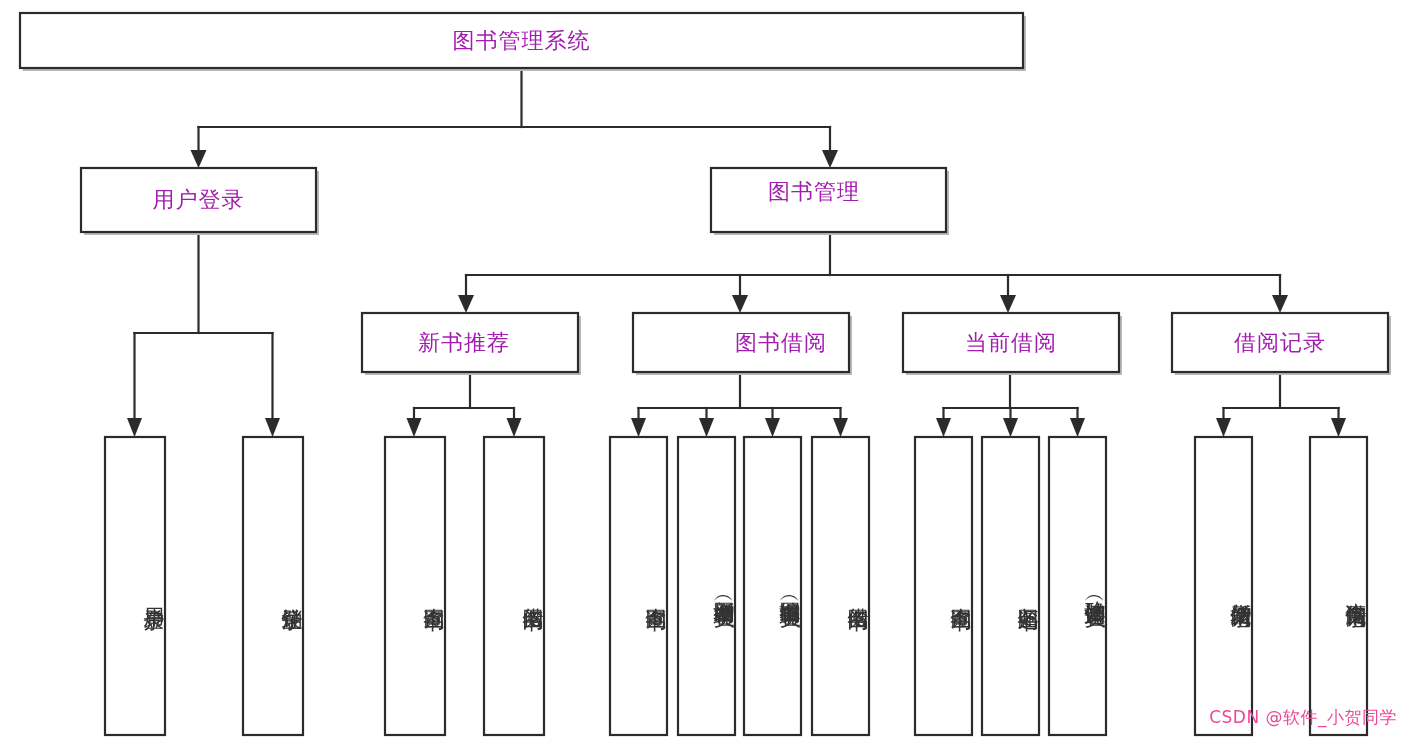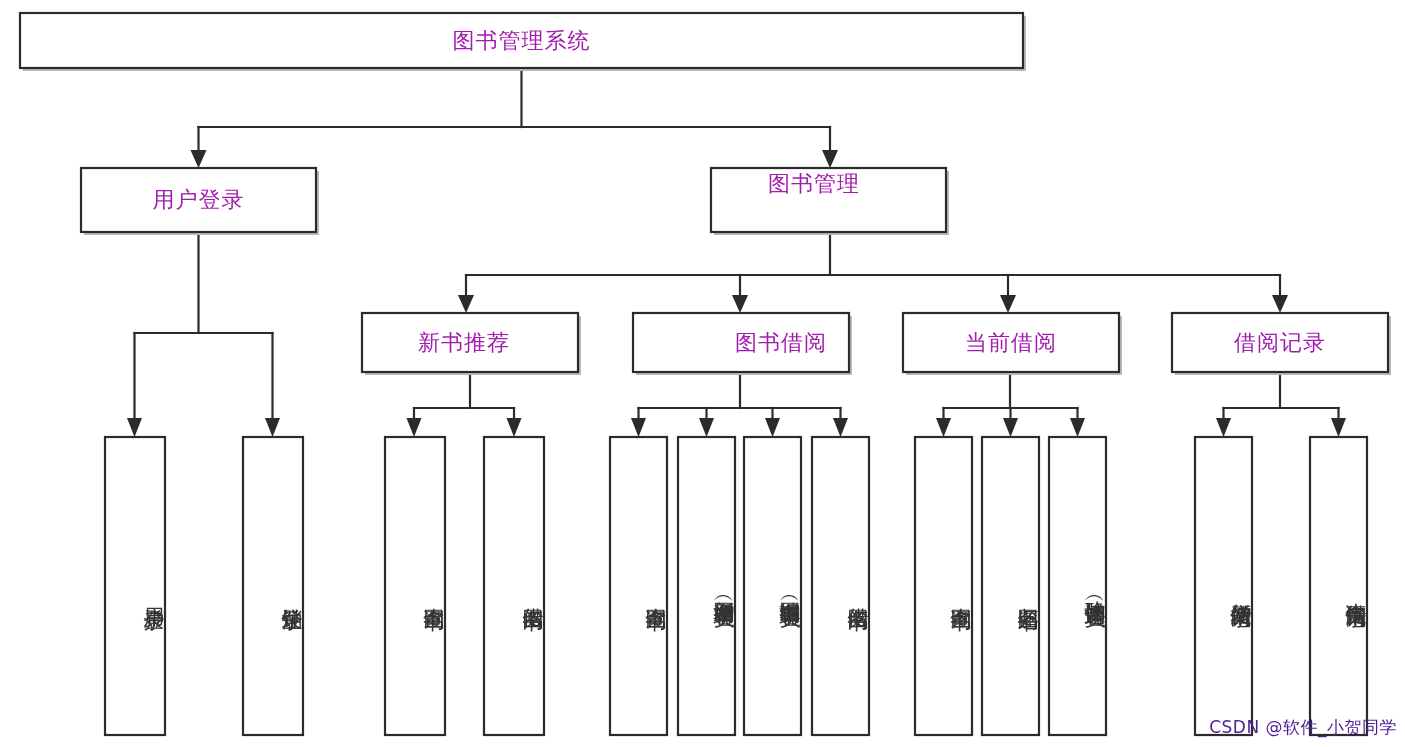--- a/index.html
+++ b/index.html
@@ -69,24 +69,24 @@
     font-family: "DejaVu Sans", "Liberation Sans", sans-serif;
     font-size: 22px;
     color: #a21caf;
     letter-spacing: 1px;
     white-space: nowrap;
     pointer-events: none;
   }
   .watermark {
     position: absolute;
     right: 8px;
-    bottom: 8px;
+    bottom: 18px;
     font-family: "DejaVu Sans", "Liberation Sans", sans-serif;
     font-size: 17px;
-    color: #4c1d95;
+    color: #ec4899;
     letter-spacing: 0.5px;
     white-space: nowrap;
     user-select: none;
   }
 </style>
 </head>
 <body>
 
 <div id="diagram-root">
 
@@ -199,21 +199,21 @@
   </svg>
 
   <div class="hlabel-wrap" style="left:20px; top:13px; width:1003px; height:55px;">
     <span>图书管理系统</span>
   </div>
 
   <div class="hlabel-wrap" style="left:81px; top:168px; width:235px; height:64px;">
     <span>用户登录</span>
   </div>
 
-  <div class="hlabel-wrap" style="left:711px; top:152px; width:206px; height:64px;align-items:center;">
+  <div class="hlabel-wrap" style="left:711px; top:160px; width:206px; height:64px;align-items:center;">
     <span>图书管理</span>
   </div>
 
   <div class="hlabel-wrap" style="left:362px; top:313px; width:204px; height:59px;">
     <span>新书推荐</span>
   </div>
 
   <div class="hlabel-wrap" style="left:633px; top:313px; width:216px; height:59px;padding-left:40px;">
     <span>图书借阅</span>
   </div>

